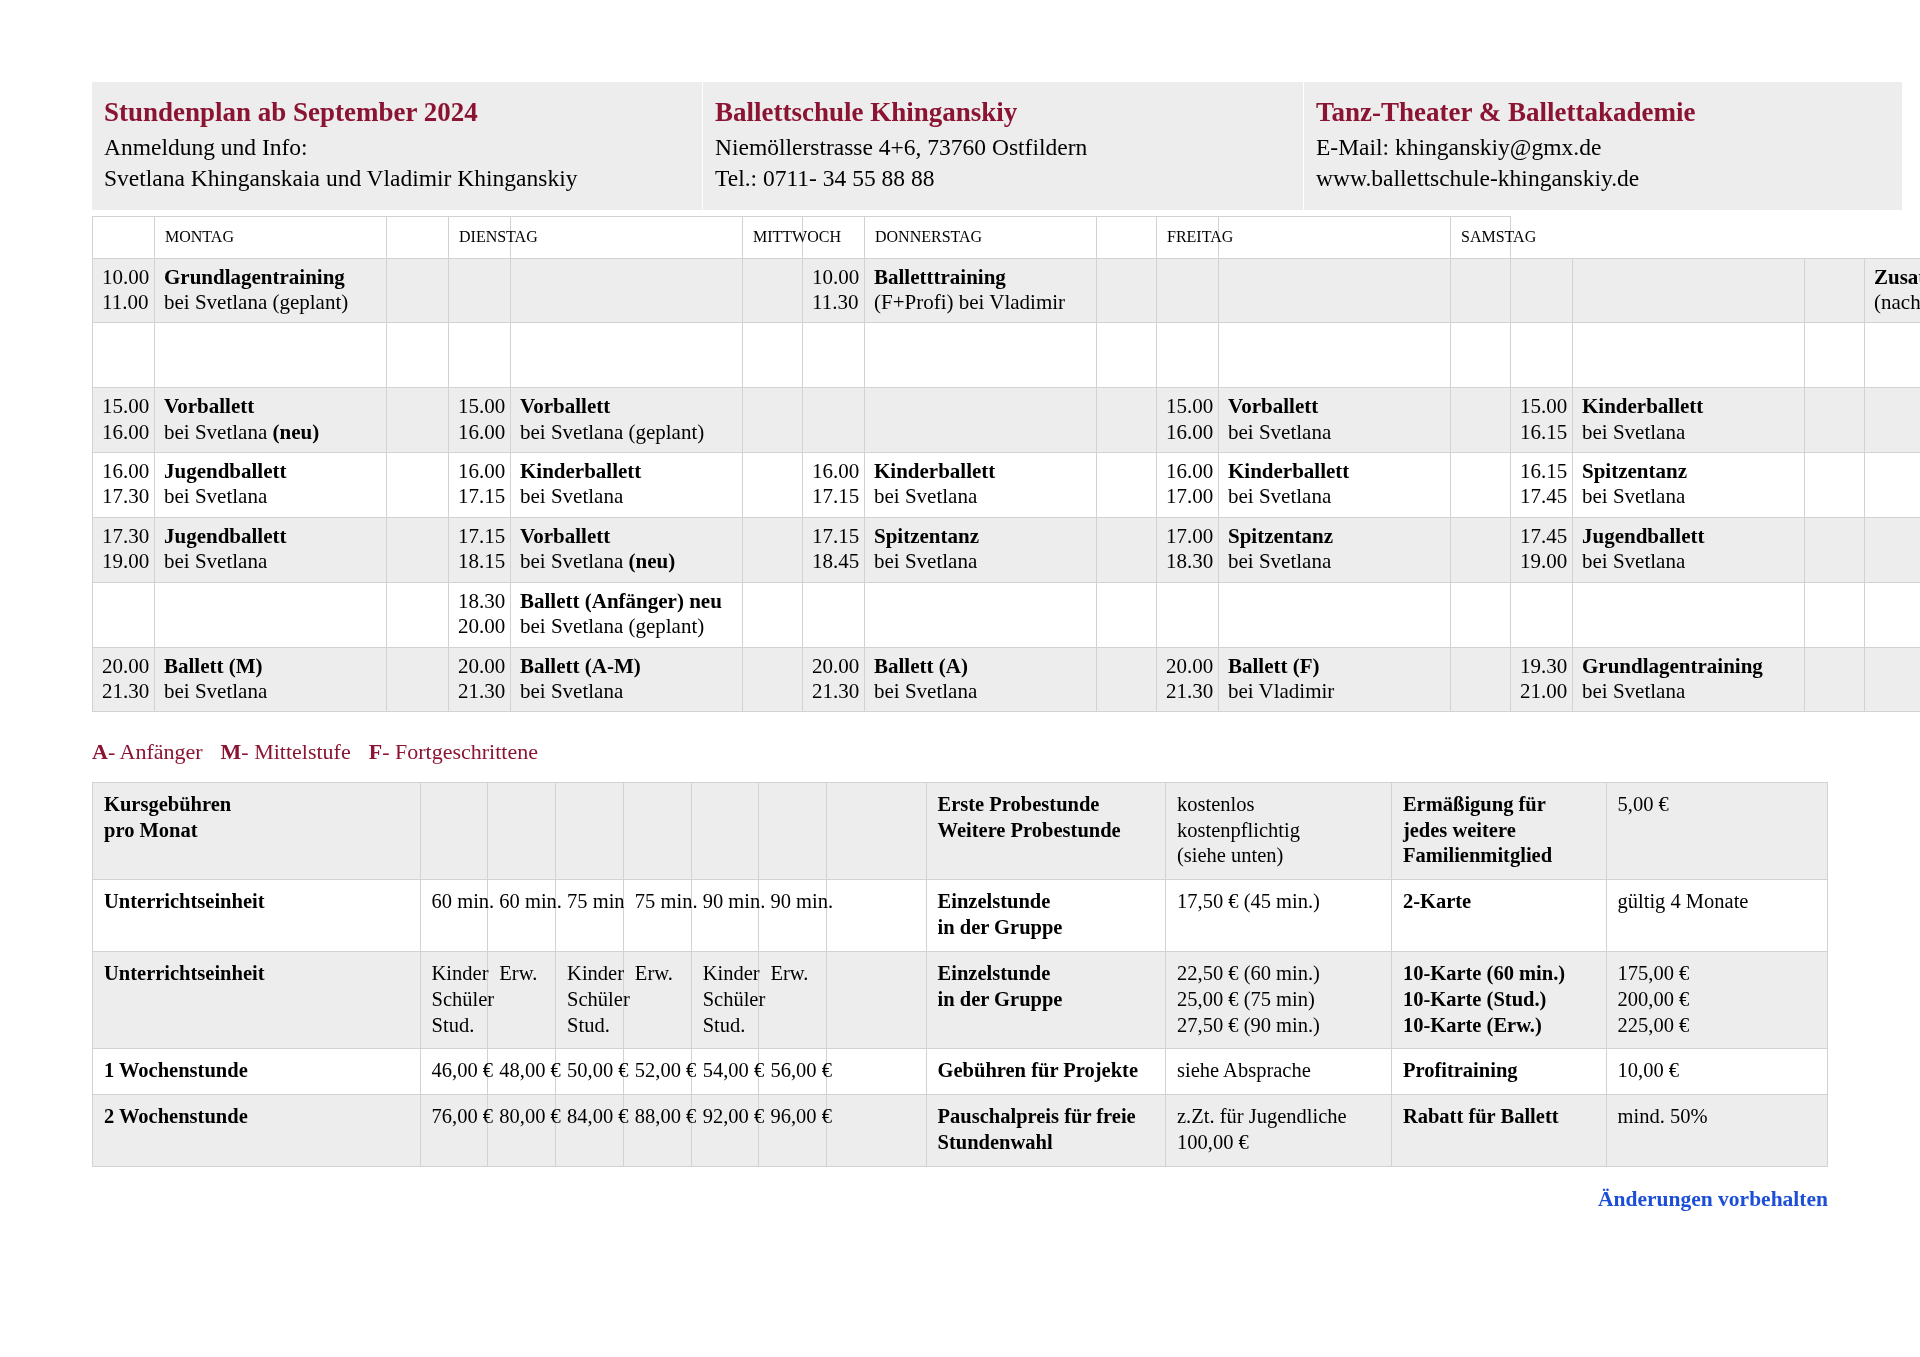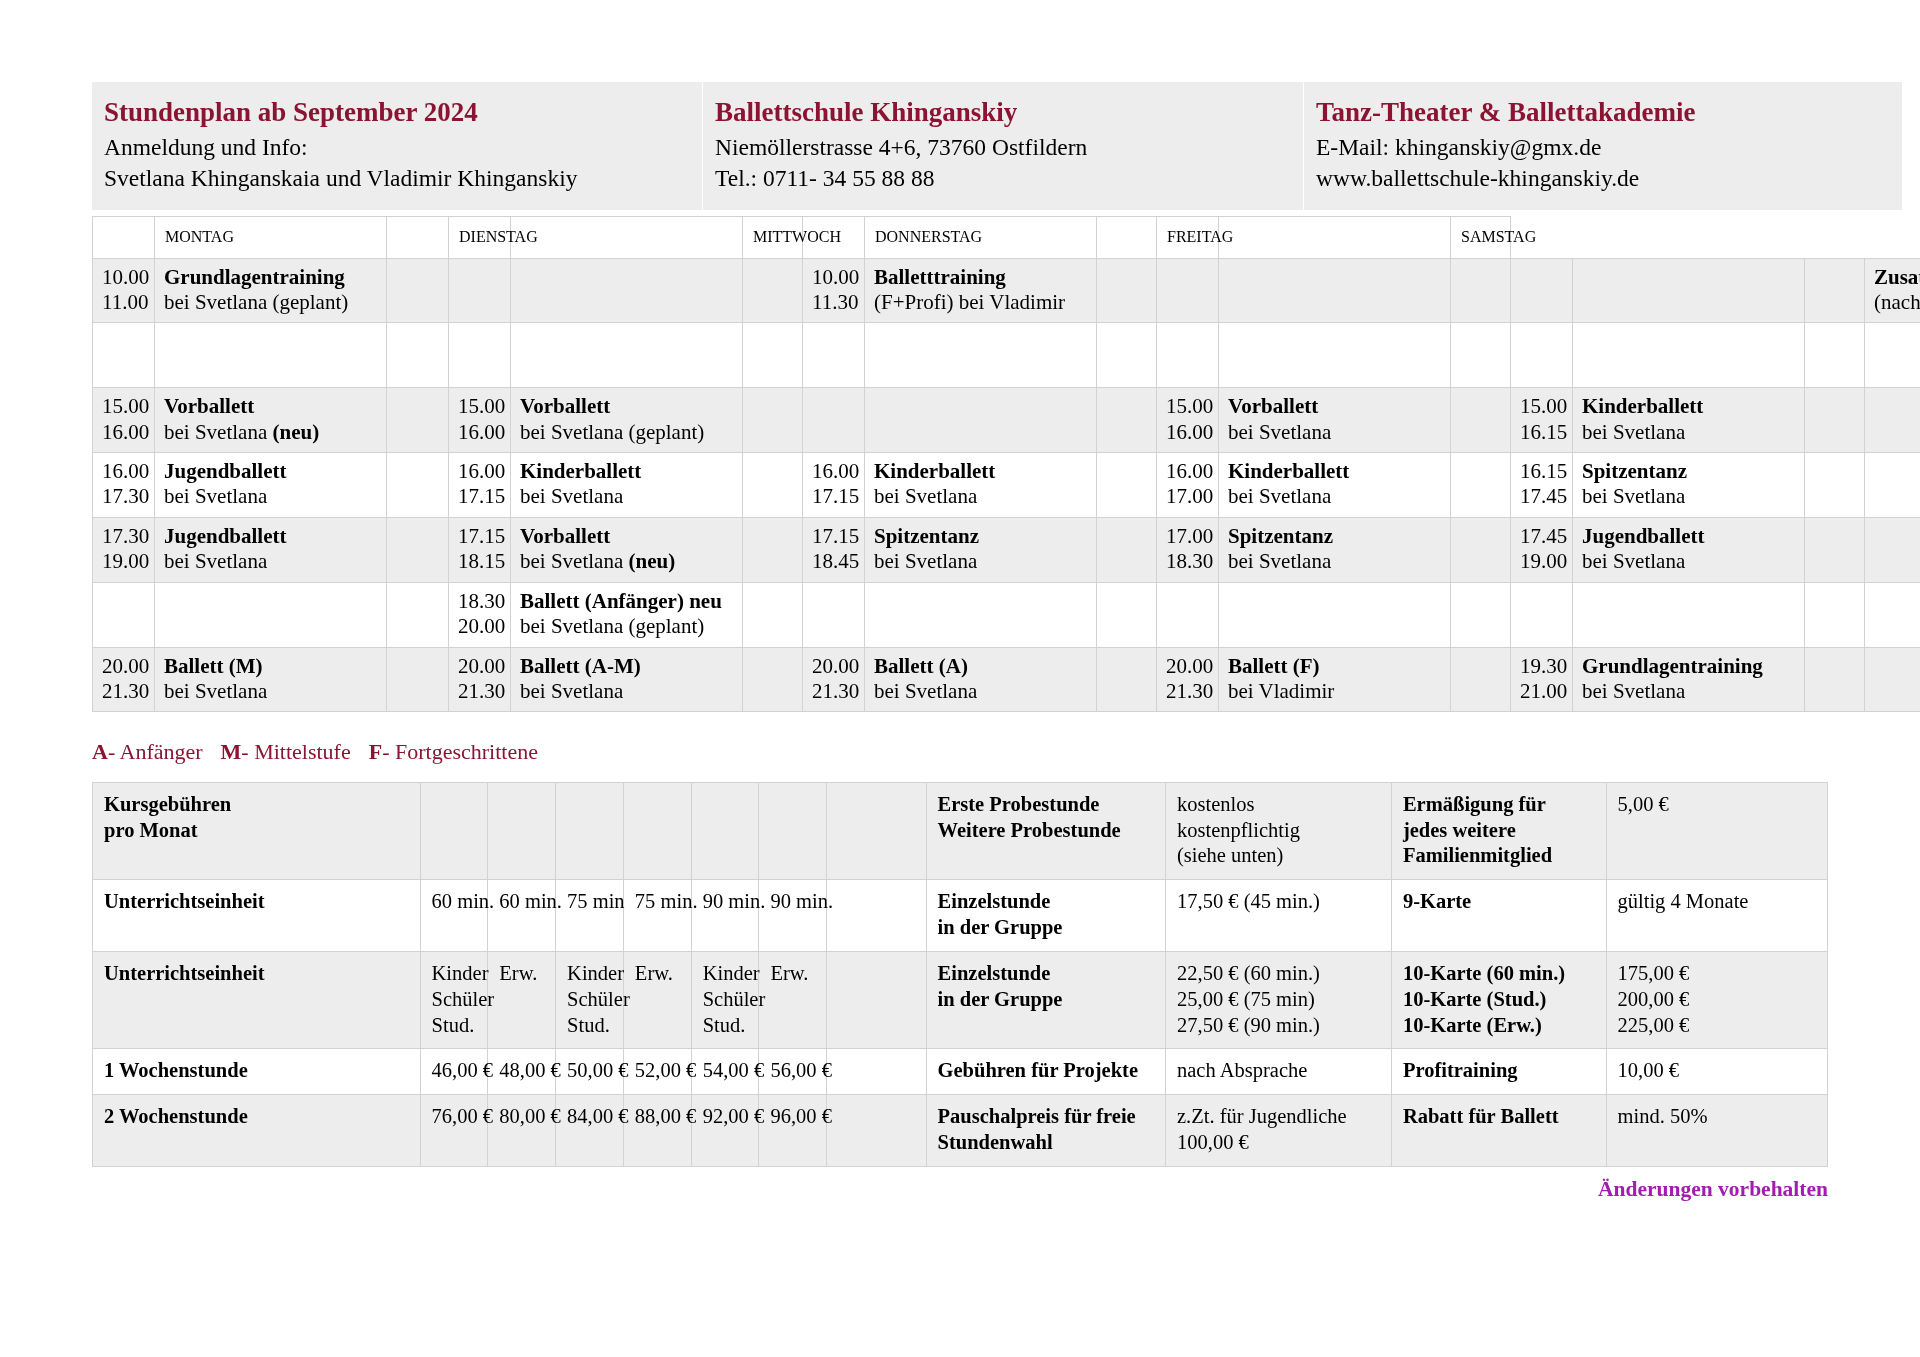--- a/index.html
+++ b/index.html
@@ -151,24 +151,24 @@
   col.f-mid { width: 212px; }
   col.f-mv  { width: 200px; }
   col.f-r   { width: 190px; }
   col.f-rv  { width: 196px; }
 
   .fee-row-tall td { height: 76px; }
 
   .footnote {
     text-align: right;
     width: 1736px;
-    color: #a21caf;
+    color: #1d4ed8;
     font-weight: bold;
     font-size: 21.5px;
-    margin-top: 10px;
+    margin-top: 20px;
     white-space: nowrap;
   }
 </style>
 </head>
 <body>
 
 <div class="page">
 
   <table class="hdr">
     <tbody>
@@ -561,21 +561,21 @@
           <td class="lbl">Unterrichtseinheit</td>
           <td class="val">60 min.</td>
           <td class="val">60 min.</td>
           <td class="val">75 min</td>
           <td class="val">75 min.</td>
           <td class="val">90 min.</td>
           <td class="val">90 min.</td>
           <td class="blank">&nbsp;</td>
           <td class="lbl">Einzelstunde<br>in der Gruppe</td>
           <td class="val">17,50 € (45 min.)</td>
-          <td class="lbl">9-Karte</td>
+          <td class="lbl">2-Karte</td>
           <td class="val">gültig 4 Monate</td>
         </tr>
         <tr class="sh fee-row-tall">
           <td class="lbl">Unterrichtseinheit</td>
           <td class="val">Kinder<br>Schüler<br>Stud.</td>
           <td class="val">Erw.</td>
           <td class="val">Kinder<br>Schüler<br>Stud.</td>
           <td class="val">Erw.</td>
           <td class="val">Kinder<br>Schüler<br>Stud.</td>
           <td class="val">Erw.</td>
@@ -588,21 +588,21 @@
         <tr class="wh">
           <td class="lbl">1 Wochenstunde</td>
           <td class="val">46,00 €</td>
           <td class="val">48,00 €</td>
           <td class="val">50,00 €</td>
           <td class="val">52,00 €</td>
           <td class="val">54,00 €</td>
           <td class="val">56,00 €</td>
           <td class="blank">&nbsp;</td>
           <td class="lbl">Gebühren für Projekte</td>
-          <td class="val">nach Absprache</td>
+          <td class="val">siehe Absprache</td>
           <td class="lbl">Profitraining</td>
           <td class="val">10,00 €</td>
         </tr>
         <tr class="sh">
           <td class="lbl">2 Wochenstunde</td>
           <td class="val">76,00 €</td>
           <td class="val">80,00 €</td>
           <td class="val">84,00 €</td>
           <td class="val">88,00 €</td>
           <td class="val">92,00 €</td>

